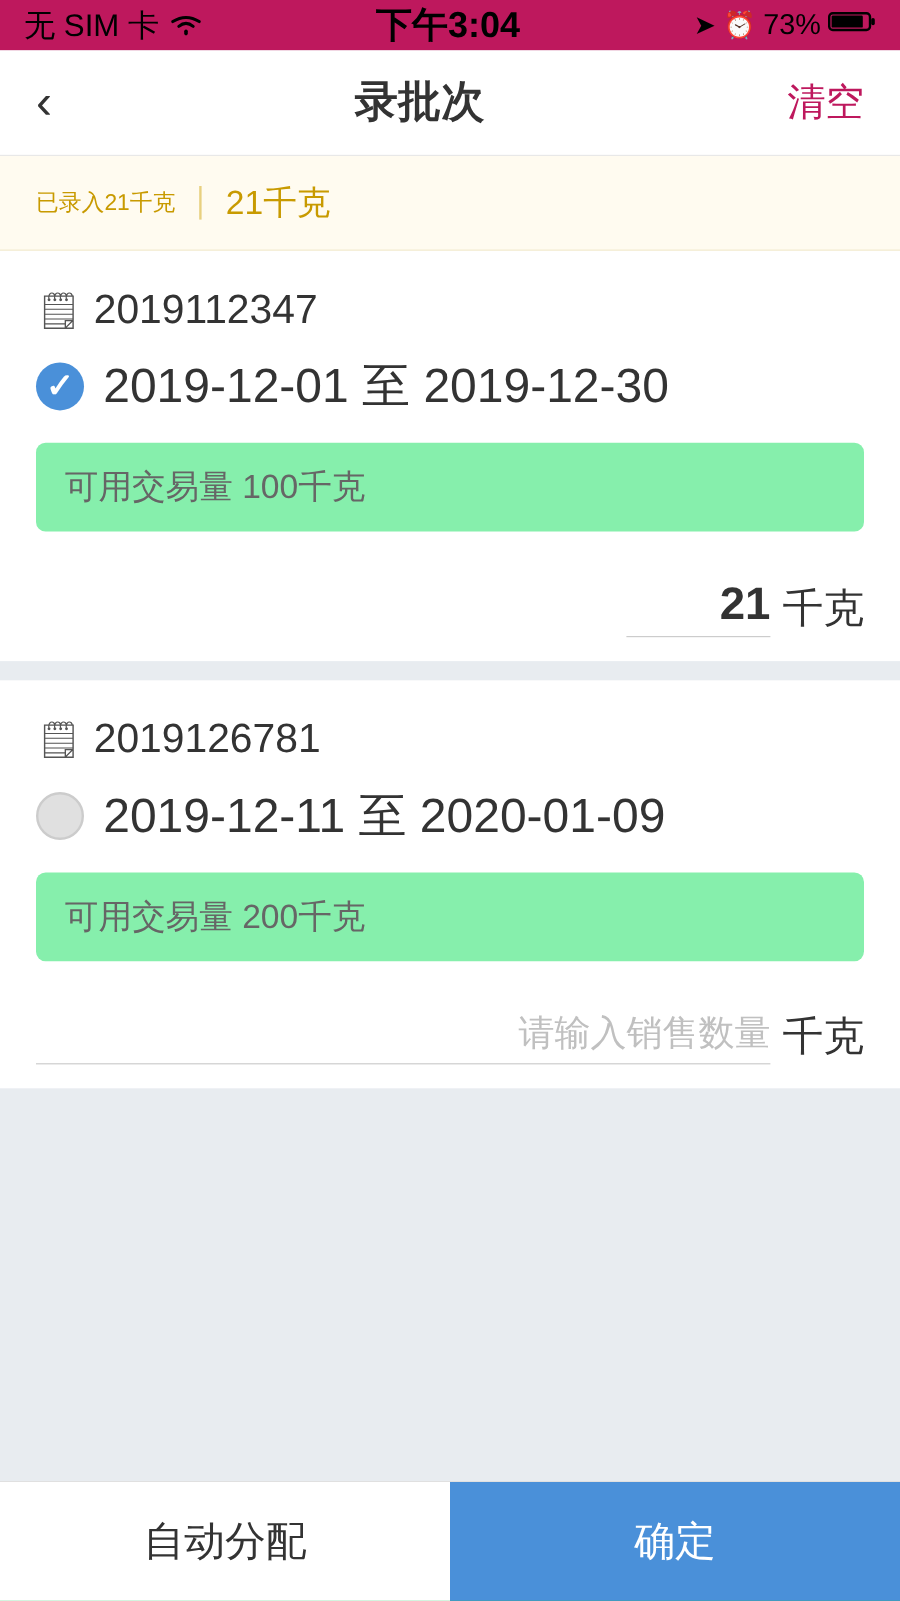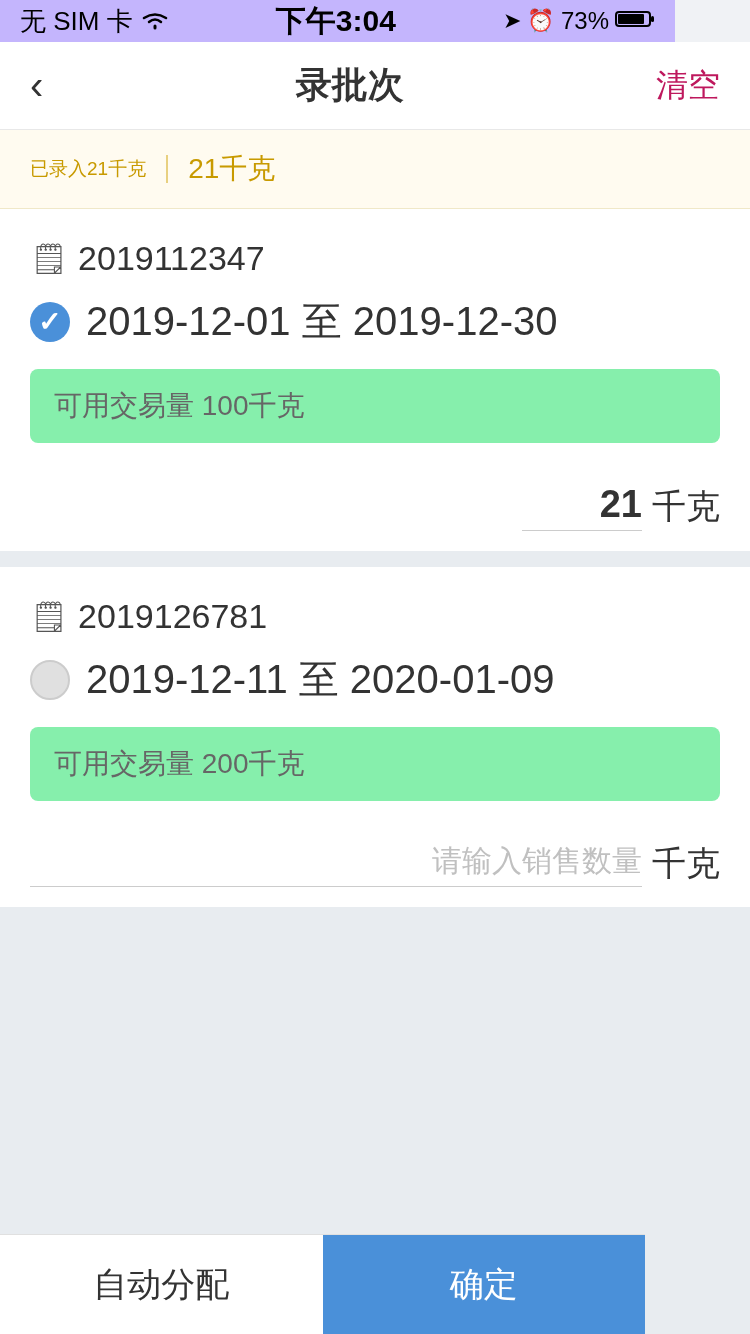--- a/index.html
+++ b/index.html
@@ -7,23 +7,23 @@
     body {
       font-family: -apple-system, "PingFang SC", "Helvetica Neue", Arial, sans-serif;
       width: 750px;
       min-height: 1334px;
       background: #f0f2f5;
       overflow-x: hidden;
     }
 
     
     .status-bar {
-      width: 675px;
+      width: 750px;
       height: 42px;
-      background: #c4b5fd;
+      background: #be185d;
       display: flex;
       align-items: center;
       justify-content: space-between;
       padding: 0 20px;
       font-size: 28px;
     }
     .status-left {
       display: flex;
       align-items: center;
       gap: 8px;
@@ -193,21 +193,21 @@
       flex: 1;
       background: #e8ecf0;
       min-height: 460px;
     }
 
     
     .bottom-bar {
       position: fixed;
       bottom: 0;
       left: 0;
-      width: 645px;
+      width: 750px;
       height: 100px;
       display: flex;
       background: #22c55e;
       border-top: 1px solid #e0e0e0;
     }
     .btn-auto {
       flex: 1;
       display: flex;
       align-items: center;
       justify-content: center;

